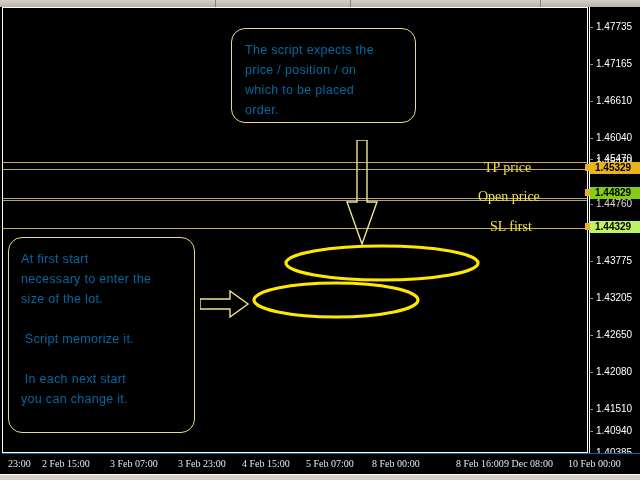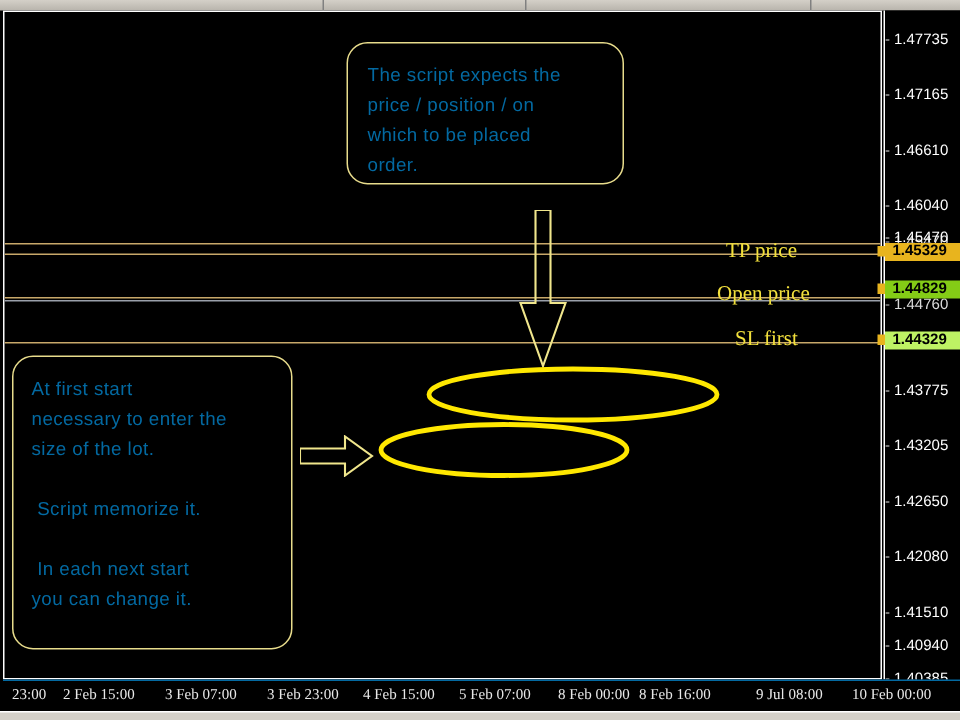--- a/index.html
+++ b/index.html
@@ -161,18 +161,18 @@
     </div>
 
   <div class="taxis">
       <div class="ttick" style="left: 6px;">23:00</div>
       <div class="ttick" style="left: 40px;">2 Feb 15:00</div>
       <div class="ttick" style="left: 108px;">3 Feb 07:00</div>
       <div class="ttick" style="left: 176px;">3 Feb 23:00</div>
       <div class="ttick" style="left: 240px;">4 Feb 15:00</div>
       <div class="ttick" style="left: 304px;">5 Feb 07:00</div>
       <div class="ttick" style="left: 370px;">8 Feb 00:00</div>
-      <div class="ttick" style="left: 424px;">8 Feb 16:00</div>
-      <div class="ttick" style="left: 502px;">9 Jul 08:00</div>
+      <div class="ttick" style="left: 454px;">8 Feb 16:00</div>
+      <div class="ttick" style="left: 502px;">9 Dec 08:00</div>
       <div class="ttick" style="left: 566px;">10 Feb 00:00</div>
     </div>
   <div class="bottombar"></div>
 </div>
 
 </body></html>

